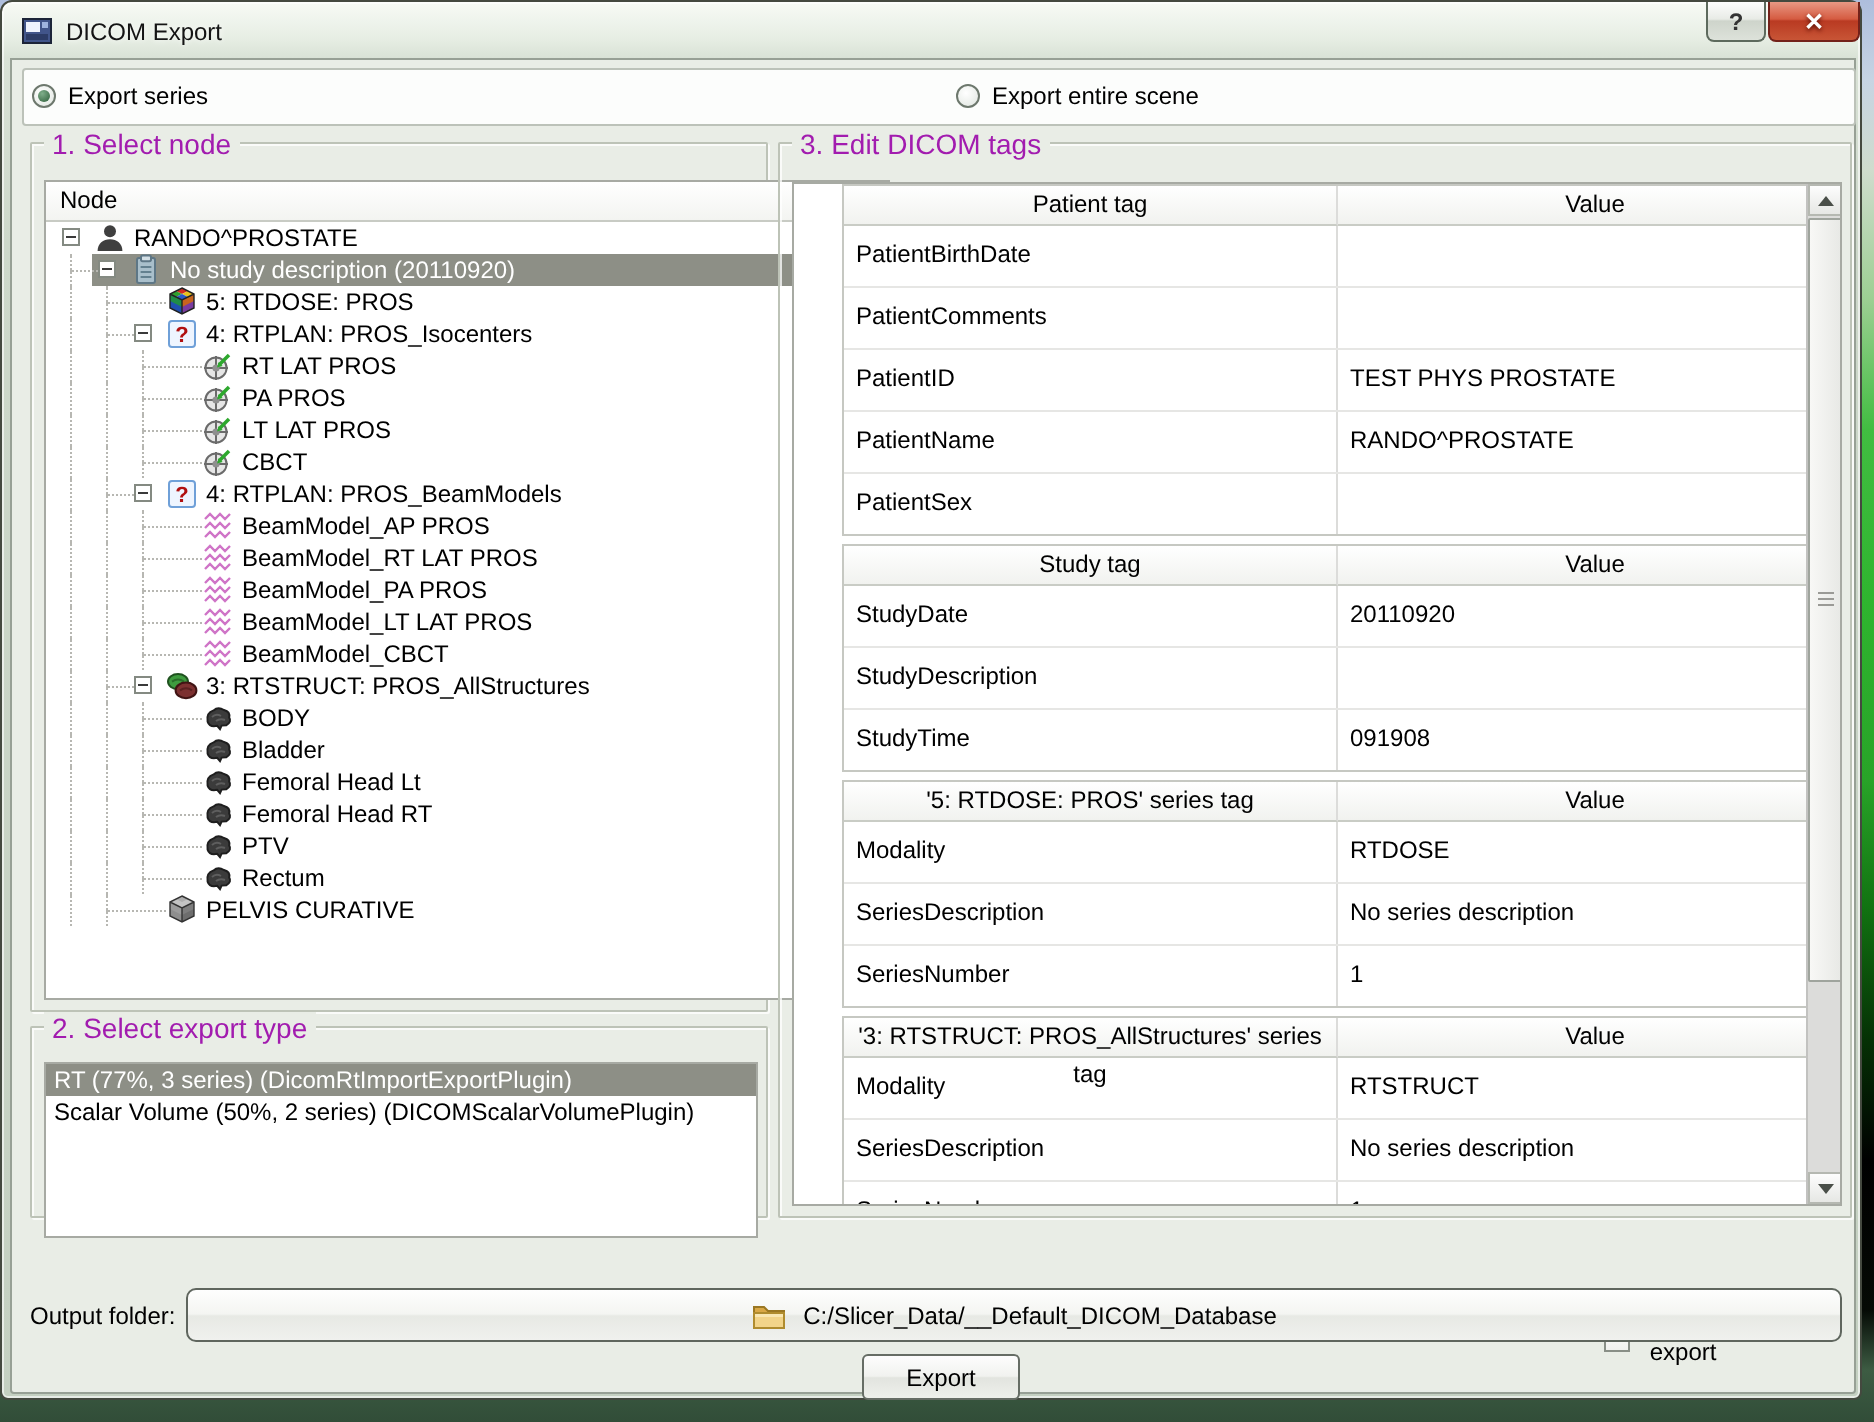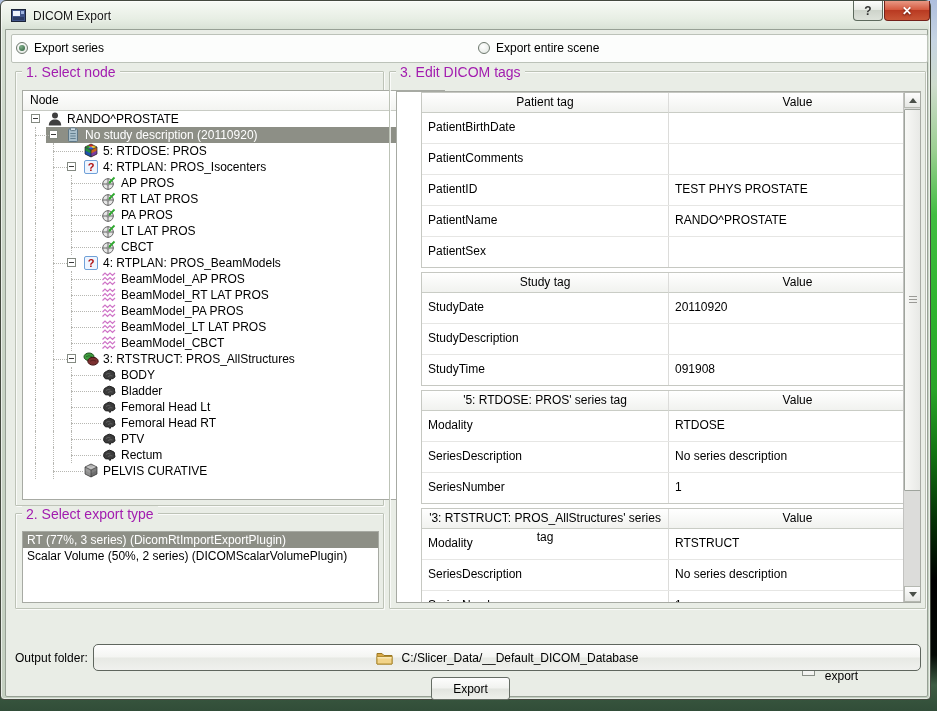--- a/index.html
+++ b/index.html
@@ -57,21 +57,21 @@
   .tree-row { position:relative; height:16px; line-height:16px; white-space:nowrap; }
   .tree-row .lbl { position:absolute; top:0; font-size:12px; }
   .expander { position:absolute; top:3px; width:9px; height:9px; background:#fff; border:1px solid #848a82; }
   .expander::after { content:""; position:absolute; left:1px; top:3px; width:5px; height:1px; background:#3a3a3a; }
   .ticon { position:absolute; top:0; width:16px; height:16px; }
   .ticon svg { width:16px; height:16px; display:block; }
   .vguide { position:absolute; top:0; height:16px; width:1px; border-left:1px dotted #b7b7b2; }
   .hguide { position:absolute; top:8px; height:1px; border-top:1px dotted #b7b7b2; }
 
   
-  .listbox { position:absolute; left:6px; top:17px; width:357px; height:72px; background:#fff; border:1px solid #a7aaa3; }
+  .listbox { position:absolute; left:6px; top:17px; width:357px; height:88px; background:#fff; border:1px solid #a7aaa3; }
   .list-item { height:16px; line-height:16px; padding-left:4px; white-space:nowrap; }
 
   
   .tagtable { position:absolute; left:6px; top:19px; width:525px; height:512px; background:#fff; border:1px solid #a7aaa3; overflow:hidden; }
   .sections { position:absolute; left:0; top:0; width:508px;margin-left:23px; }
   .tag-section { border:1px solid #c6c8c2; margin:0 1px 4px 1px; background:#fff; }
   .sec-row { display:flex; }
   .sec-head .cell { background:linear-gradient(#ffffff,#f1f2ef); height:20px; line-height:19px; text-align:center; border-bottom:1px solid #c9ccc5; }
   .sec-body .cell { height:30px; line-height:29px; padding-left:6px; }
   .sec-body { border-bottom:1px solid #e6e6e4; }
@@ -209,37 +209,20 @@
             <span class="ticon" style="left:78px">
               <svg viewBox="0 0 16 16">
                 <circle cx="7" cy="9" r="5.3" fill="#e6e6e6" stroke="#6b6b6b"></circle>
                 <line x1="7" y1="3" x2="7" y2="15" stroke="#6b6b6b"></line>
                 <line x1="1" y1="9" x2="13" y2="9" stroke="#6b6b6b"></line>
                 <circle cx="7" cy="9" r="1.8" fill="#8f8f8f"></circle>
                 <line x1="8.5" y1="7.5" x2="13.5" y2="2.5" stroke="#2da82d" stroke-width="1.8"></line>
                 <polygon points="7.5,8.7 10.3,8 8.4,6 " fill="#2da82d"></polygon>
               </svg>
             </span>
-            <span class="lbl" style="left:98px">AP PROS</span>
-          </div>
-          <div class="tree-row">
-            <span class="vguide" style="left:12px"></span>
-            <span class="vguide" style="left:30px"></span>
-            <span class="vguide" style="left:48px"></span>
-            <span class="hguide" style="left:48px;width:30px"></span>
-            <span class="ticon" style="left:78px">
-              <svg viewBox="0 0 16 16">
-                <circle cx="7" cy="9" r="5.3" fill="#e6e6e6" stroke="#6b6b6b"></circle>
-                <line x1="7" y1="3" x2="7" y2="15" stroke="#6b6b6b"></line>
-                <line x1="1" y1="9" x2="13" y2="9" stroke="#6b6b6b"></line>
-                <circle cx="7" cy="9" r="1.8" fill="#8f8f8f"></circle>
-                <line x1="8.5" y1="7.5" x2="13.5" y2="2.5" stroke="#2da82d" stroke-width="1.8"></line>
-                <polygon points="7.5,8.7 10.3,8 8.4,6 " fill="#2da82d"></polygon>
-              </svg>
-            </span>
             <span class="lbl" style="left:98px">RT LAT PROS</span>
           </div>
           <div class="tree-row">
             <span class="vguide" style="left:12px"></span>
             <span class="vguide" style="left:30px"></span>
             <span class="vguide" style="left:48px"></span>
             <span class="hguide" style="left:48px;width:30px"></span>
             <span class="ticon" style="left:78px">
               <svg viewBox="0 0 16 16">
                 <circle cx="7" cy="9" r="5.3" fill="#e6e6e6" stroke="#6b6b6b"></circle>

